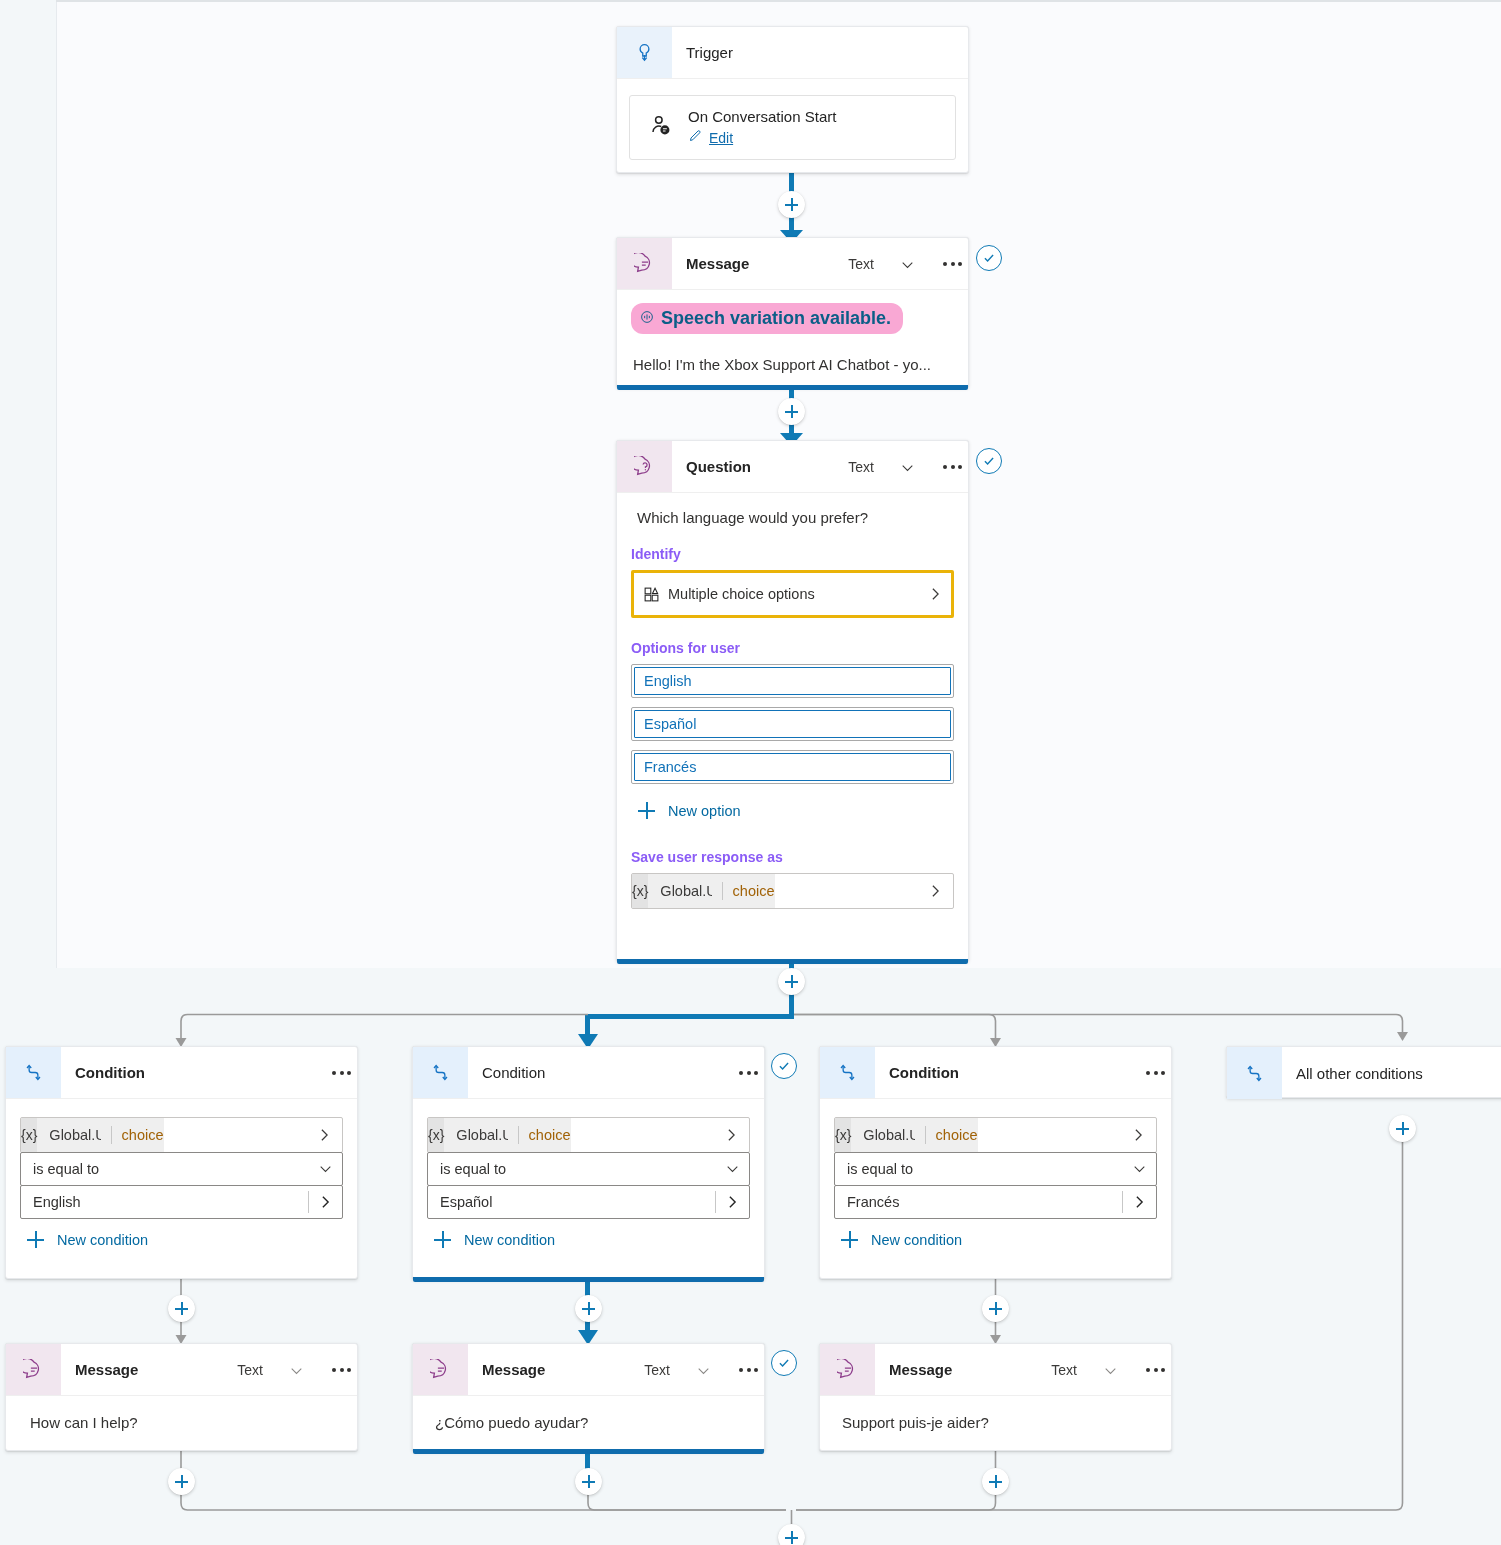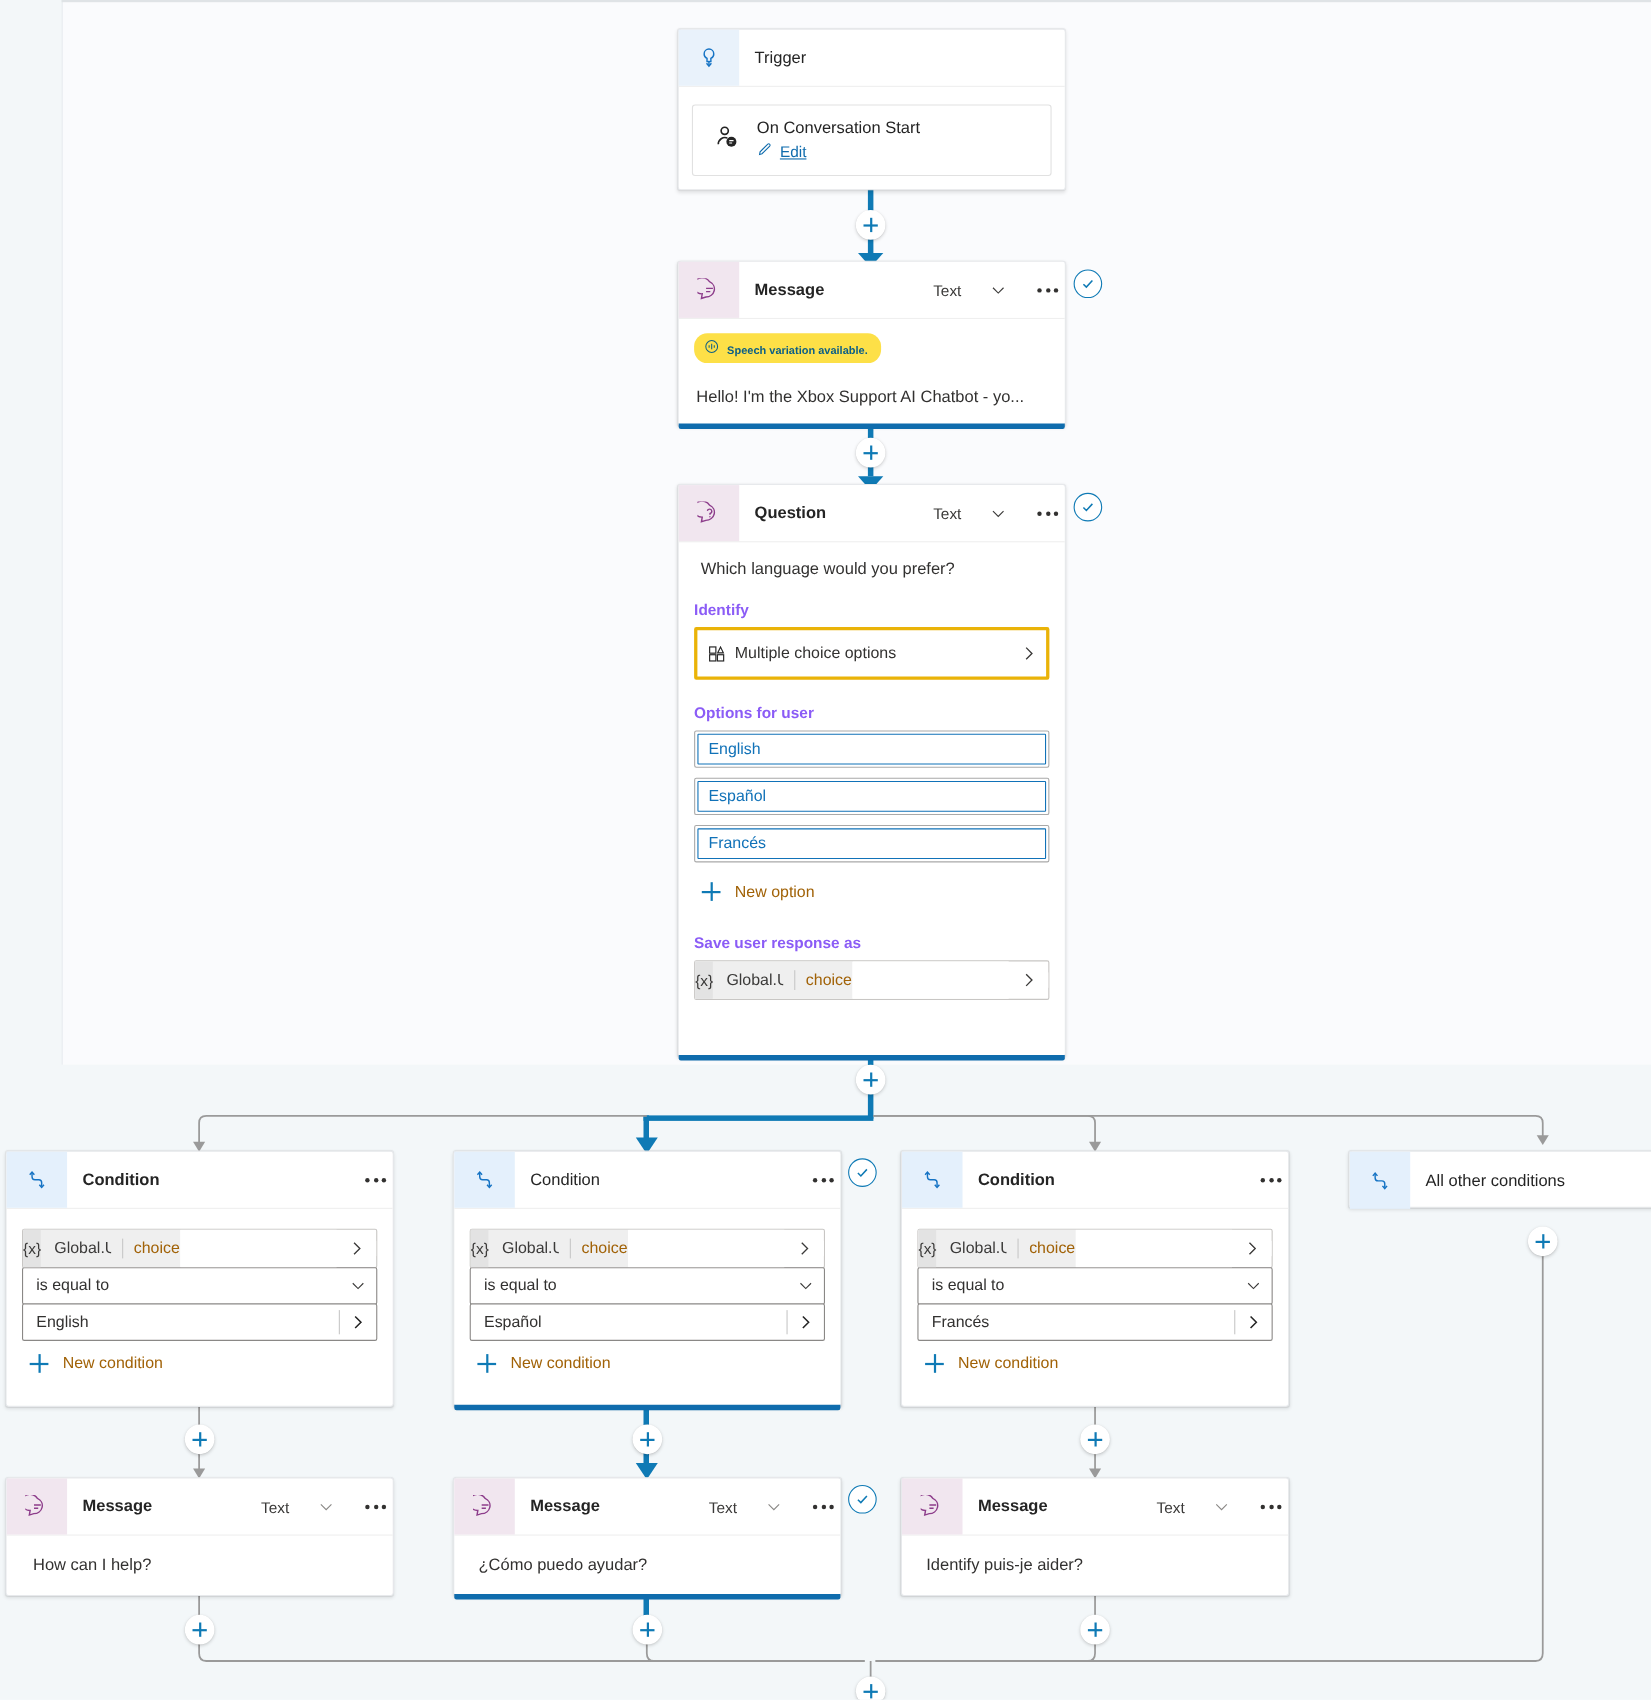--- a/index.html
+++ b/index.html
@@ -46,41 +46,41 @@
   .ellipsis i { display:block; width:4px; height:4px; border-radius:50%; background:#323130; }
 
   .check-badge { position:absolute; width:26px; height:26px; border-radius:50%; border:1.6px solid #0f7ab5; display:flex; align-items:center; justify-content:center; background:#ffffff; }
 
   .node-body { padding:16px 14px 16px 14px; }
 
   .msg-text { font-size:15px; color:#323130; padding:0 2px; }
 
   .speech-badge {
     display:inline-flex; align-items:flex-end; gap:7px;
-    background:#fde047; color:#0b5e87; font-weight:bold; font-size:10px;
+    background:#f9a8d4; color:#0b5e87; font-weight:bold; font-size:18px;
     border-radius:12px; padding:5px 12px 5px 9px;
   }
 
   .q-text  { font-size:15px; color:#323130; margin:0 0 20px 6px; }
   .sec-lbl { font-size:14px; font-weight:bold; color:#8b5cf6; margin-bottom:8px; }
 
   .combo {
     display:flex; align-items:center; height:48px;
     border:3px solid #eab308; border-radius:2px; background:#fff;
     font-size:14.5px; color:#323130;
   }
   .combo .cb-icon { width:34px; display:flex; justify-content:center; align-items:center; }
   .combo .cb-label { flex:1; }
   .combo .cb-caret { width:32px; display:flex; justify-content:center; align-items:center; }
 
   .option-wrap { border:1px solid #a9a9a9; border-radius:2px; padding:2px; margin-bottom:9px; background:#fff; }
   .option-inner { border:1px solid #1172b8; border-radius:1px; height:28px; display:flex; align-items:center; padding-left:9px;
                   font-size:14.5px; color:#1172b8; }
 
-  .newitem { display:flex; align-items:center; gap:13px; font-size:14.5px; color:#a16207; padding:9px 0 0 7px; }
+  .newitem { display:flex; align-items:center; gap:13px; font-size:14.5px; color:#0369a1; padding:9px 0 0 7px; }
   .plus-glyph { position:relative; width:17px; height:17px; flex:0 0 17px; }
   .plus-glyph::before, .plus-glyph::after { content:""; position:absolute; background:#0f7ab5; }
   .plus-glyph::before { left:0; top:7.5px; width:17px; height:2px; }
   .plus-glyph::after  { top:0; left:7.5px; height:17px; width:2px; }
 
   .varchip {
     display:flex; align-items:center; height:36px; border:1px solid #c8c6c4; border-radius:2px; background:#fff;
   }
   .varchip .vc-pill { display:flex; align-items:center; background:#efefef; height:34px; flex:1; min-width:0; }
   .varchip .vc-x { width:38px; text-align:center; font-size:14px; color:#3b3a39; background:#e3e3e3; height:34px; line-height:34px; }
@@ -634,21 +634,21 @@
               </svg>
         </span>
         <span class="ellipsis">
               <i></i>
               <i></i>
               <i></i>
             </span>
       </div>
     </div>
     <div class="node-body" style="padding:18px 14px;">
-      <div class="msg-text" style="padding-left:8px;">Identify puis-je aider?</div>
+      <div class="msg-text" style="padding-left:8px;">Support puis-je aider?</div>
     </div>
   </div>
 
   <div class="plus-btn" style="left:168px; top:1468px;">
         <span class="pg"></span>
       </div>
   <div class="plus-btn" style="left:575px; top:1468px;">
         <span class="pg"></span>
       </div>
   <div class="plus-btn" style="left:982px; top:1468px;">

